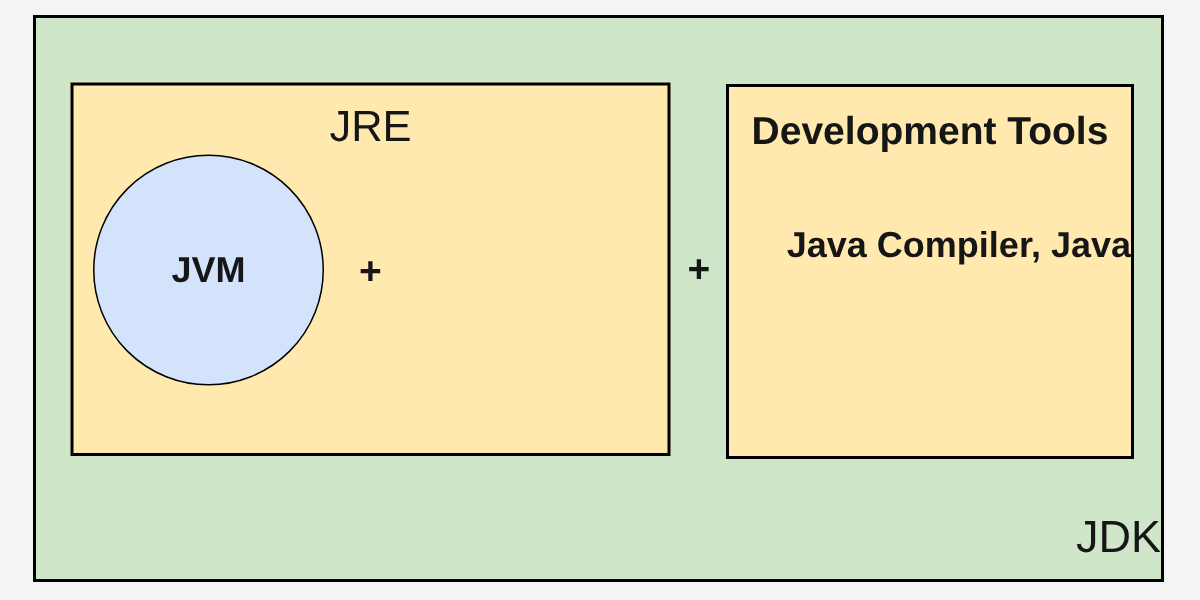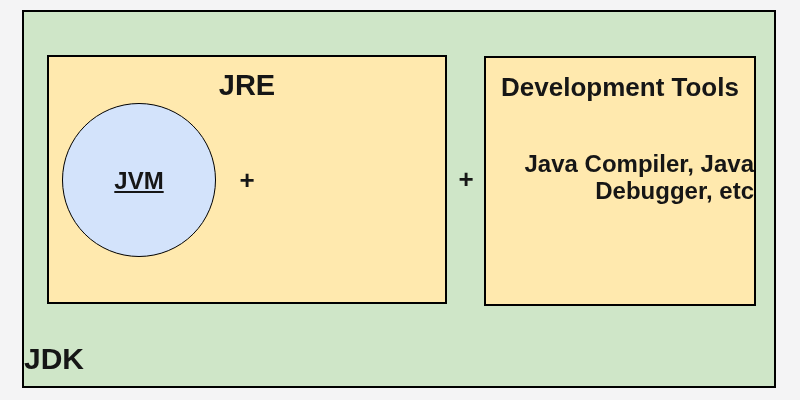--- a/index.html
+++ b/index.html
@@ -34,35 +34,35 @@
     position: absolute;
     left: 23px; top: 43px;
     width: 400px; height: 249px;
     background: var(--box-fill);
     border: 2px solid var(--border);
   }
   .jre-title {
     position: absolute;
     top: 12px; left: 0; width: 100%;
     text-align: center;
-    font-size: 29px; font-weight: 700;
+    font-size: 29px; font-weight: 400;
   }
   .circle {
     position: absolute;
     width: 154px; height: 154px;
     border-radius: 50%;
     background: var(--circle-fill);
     border: 1.5px solid var(--border);
     display: flex; flex-direction: column;
     align-items: center; justify-content: center;
     text-align: center;
     font-size: 24px; font-weight: 700;
     line-height: 27px;
   }
-  .circle-jvm { left: 13px; top: 46px; text-decoration: underline; }
+  .circle-jvm { left: 13px; top: 46px; }
   .circle-libraries { left: 230px; top: 46px; }
   .plus {
     position: absolute;
     display: flex; align-items: center; justify-content: center;
     font-size: 26px; font-weight: 700;
     color: var(--text);
   }
   .plus-inner { left: 178px; top: 46px; width: 40px; height: 154px; }
   .plus-outer { left: 424px; top: 120px; width: 36px; height: 94px; }
   .devtools-box {
@@ -81,22 +81,22 @@
   .devtools-content {
     position: absolute;
     top: 92px; left: 0; width: 100%;
     text-align: right;
     font-size: 24px; font-weight: 700;
     line-height: 27px;
   }
   .jdk-label {
     position: absolute;
     top: 330px; left: 0; width: 100%;
-    text-align: left;
-    font-size: 30px; font-weight: 700;
+    text-align: right;
+    font-size: 30px; font-weight: 400;
   }
 </style>
 </head>
 <body>
 
 <div class="canvas">
   <div class="jdk-box">
 
     <div class="jre-box">
       <div class="jre-title">JRE</div>
@@ -108,19 +108,18 @@
       <div class="plus plus-inner">+</div>
 
     </div>
 
     <div class="plus plus-outer">+</div>
 
     <div class="devtools-box">
       <div class="devtools-title">Development Tools</div>
       <div class="devtools-content">
         <div>Java Compiler, Java</div>
-        <div>Debugger, etc</div>
       </div>
     </div>
 
     <div class="jdk-label">JDK</div>
   </div>
 </div>
 
 </body></html>

